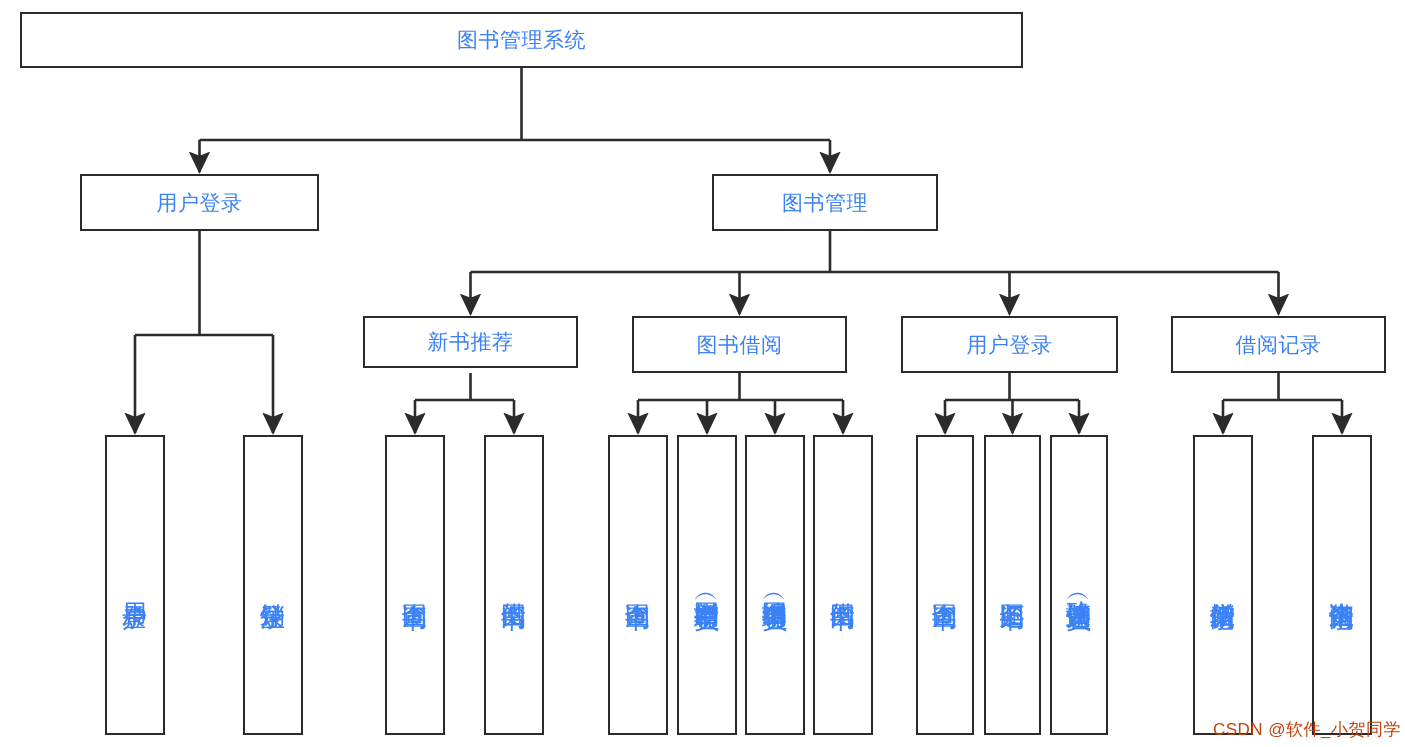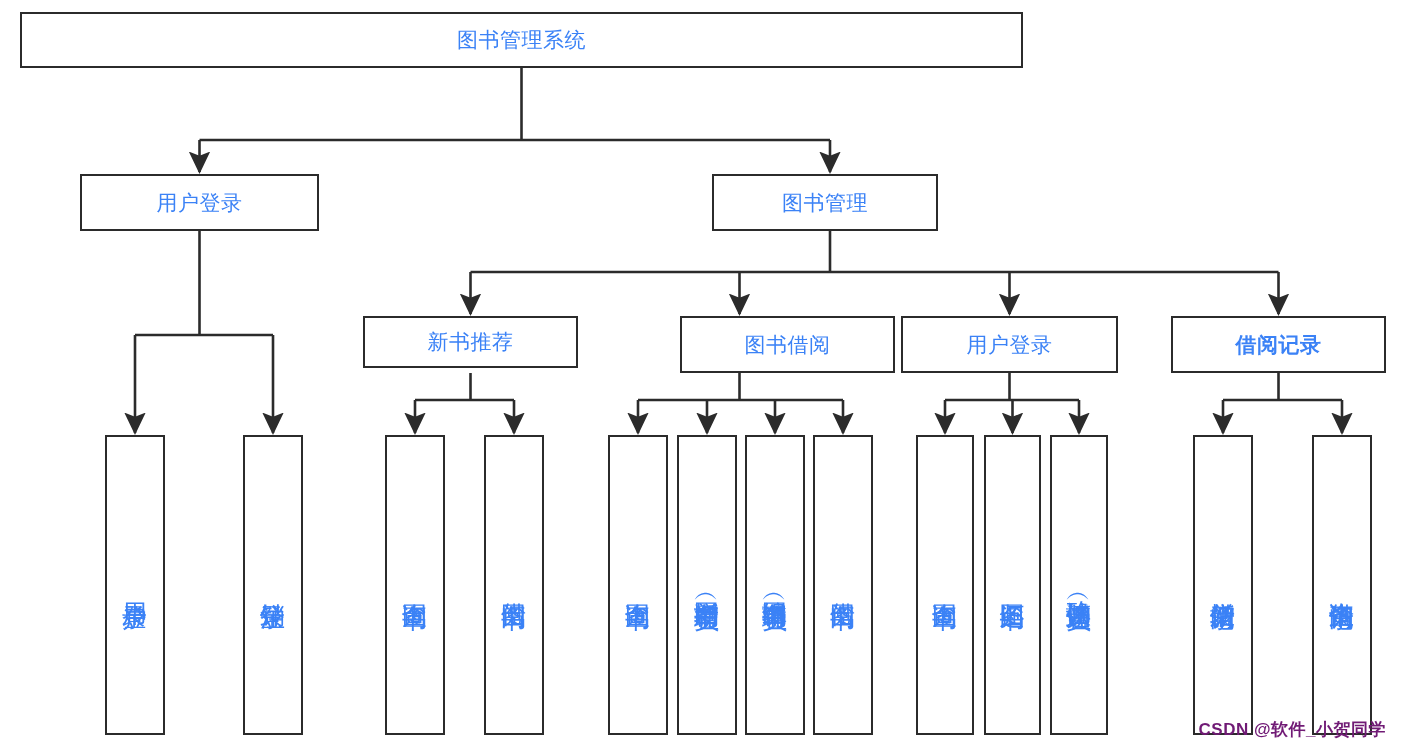--- a/index.html
+++ b/index.html
@@ -53,28 +53,27 @@
     writing-mode: vertical-rl;
     text-orientation: upright;
     font-size: 25px;
     line-height: 1.12;
     letter-spacing: 1px;
     white-space: pre-line;
     text-align: left;
   }
   #watermark {
     position: absolute;
-    right: 19px;
+    right: 4px;
     bottom: 6px;
     font-size: 17px;
-    color: #701a75;
+    color: #c2410c;
     letter-spacing: 0.5px;
     white-space: nowrap;
     user-select: none;
-    font-weight: bold;
   }
 </style>
 </head>
 <body>
 
 <div id="canvas">
   <svg id="wires" viewBox="0 0 1405 747">
     <defs>
       <marker id="arrow" viewBox="0 0 12 12" refX="10.5" refY="6" markerWidth="9" markerHeight="9" orient="auto-start-reverse">
         <path d="M 0 0.5 L 11.5 6 L 0 11.5 L 2.2 6 Z" fill="#2b2b2b"></path>
@@ -123,27 +122,27 @@
       </div>
       <div class="node node-h" style="left: 80px; top: 174px; width: 239px; height: 57px;">
         <span class="label">用户登录</span>
       </div>
       <div class="node node-h" style="left: 712px; top: 174px; width: 226px; height: 57px;">
         <span class="label">图书管理</span>
       </div>
       <div class="node node-h" style="left: 363px; top: 316px; width: 215px; height: 52px;">
         <span class="label">新书推荐</span>
       </div>
-      <div class="node node-h" style="left: 632px; top: 316px; width: 215px; height: 57px; margin-left: 48px;">
+      <div class="node node-h" style="left: 632px; top: 316px; width: 215px; height: 57px;">
         <span class="label">图书借阅</span>
       </div>
       <div class="node node-h" style="left: 901px; top: 316px; width: 217px; height: 57px;">
         <span class="label">用户登录</span>
       </div>
-      <div class="node node-h" style="left: 1171px; top: 316px; width: 215px; height: 57px; font-weight: bold;">
+      <div class="node node-h" style="left: 1171px; top: 316px; width: 215px; height: 57px;">
         <span class="label">借阅记录</span>
       </div>
       <div class="node node-v" style="left: 105px; top: 435px; width: 60px; height: 300px;">
         <span class="label">用户登录</span>
       </div>
       <div class="node node-v" style="left: 243px; top: 435px; width: 60px; height: 300px;">
         <span class="label">注销登录</span>
       </div>
       <div class="node node-v" style="left: 385px; top: 435px; width: 60px; height: 300px;">
         <span class="label">查询图书</span>

